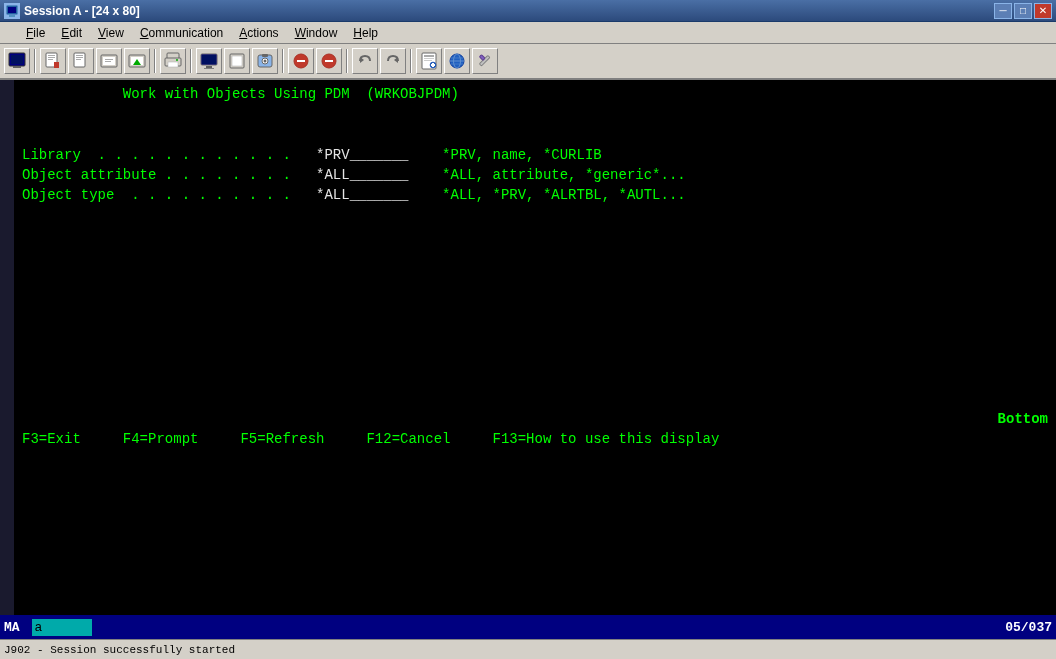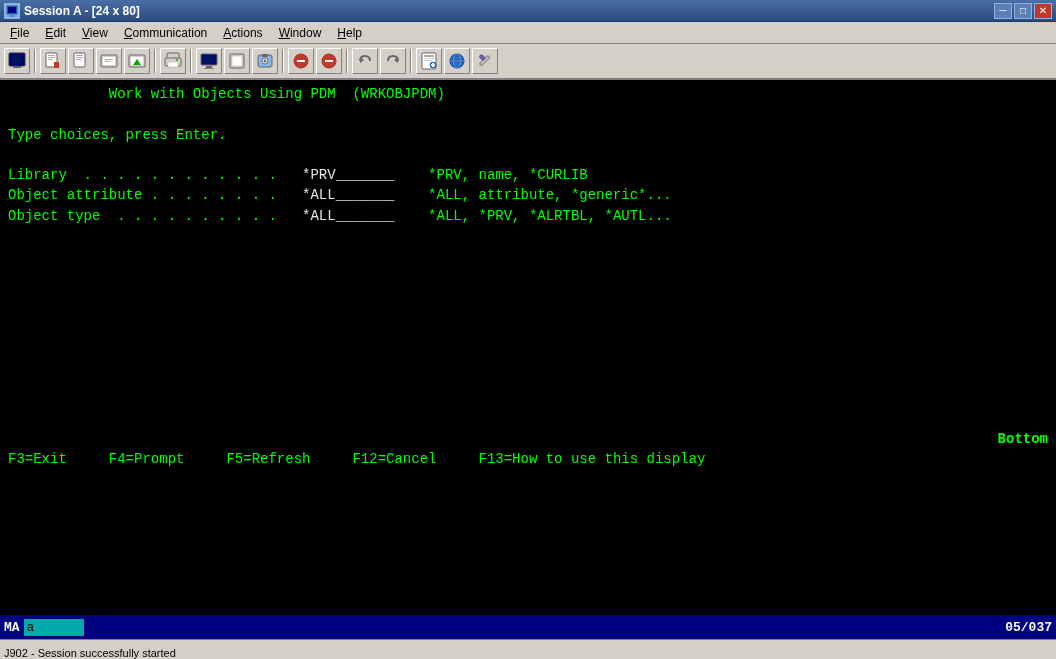--- a/index.html
+++ b/index.html
@@ -55,21 +55,21 @@
     .title-btn.close { background: #c0392b; }
     .title-btn.maximize { background: #5c7fb5; }
     .title-btn.minimize { background: #5c7fb5; }
 
     
     .menu-bar {
       height: 22px;
       background: #d4d0c8;
       display: flex;
       align-items: center;
-      padding: 0 2px;
+      padding: 0 18px;
       border-bottom: 1px solid #808080;
     }
     .menu-item {
       padding: 2px 8px;
       font-size: 12px;
       font-family: 'Segoe UI', Arial, sans-serif;
       color: #000;
       cursor: pointer;
     }
     .menu-item span { text-decoration: underline; }
@@ -108,54 +108,55 @@
     
     .terminal {
       background: #000000;
       color: #00ff00;
       font-family: 'Courier New', Courier, monospace;
       font-size: 14px;
       padding: 4px 8px;
       height: calc(659px - 22px - 22px - 36px - 20px - 24px);
       overflow: hidden;
       line-height: 1.45;
+      margin-left: 14px;
     }
     .terminal-line {
       white-space: pre;
       color: #00ff00;
     }
     .input-field {
       color: #e5e5e5;
       background: transparent;
     }
 
     
     .status-bar {
       height: 20px;
       background: #d4d0c8;
       display: flex;
-      align-items: flex-end;
+      align-items: center;
       border-top: 1px solid #808080;
       font-size: 11px;
-      font-family: Liberation Sans, sans-serif;
+      font-family: Liberation Mono, monospace;
     }
     .status-left {
       flex: 1;
       padding: 0 4px;
       color: #000;
     }
 
     
     .bottom-input {
       height: 24px;
       background: #000080;
       display: flex;
       align-items: center;
       padding: 0 4px;
-      gap: 4px;
+      gap: 12px;
     }
     .bottom-input-label {
       color: #ffffff;
       font-size: 13px;
       font-family: 'Courier New', Courier, monospace;
       font-weight: bold;
     }
     .bottom-input-field {
       background: #00aaaa;
       color: #000000;
@@ -328,21 +329,20 @@
     <svg width="18" height="18" viewBox="0 0 18 18">
       <rect x="3" y="7" width="12" height="3" rx="1" fill="#c0c0c0" stroke="#808080" stroke-width="1" transform="rotate(-45 9 9)"></rect>
       <rect x="8" y="2" width="3" height="5" rx="1" fill="#8060c0" stroke="#604090" stroke-width="1" transform="rotate(-45 9 9)"></rect>
     </svg>
   </div>
 </div>
 
 <div class="terminal">
   <div class="terminal-line">            Work with Objects Using PDM  (WRKOBJPDM)</div>
   <div class="terminal-line">&nbsp;</div>
-  <div class="terminal-line">Type choices, press Enter.</div>
   <div class="terminal-line">&nbsp;</div>
   <div class="terminal-line">Library  . . . . . . . . . . . .   <span class="input-field">*PRV_______</span>    *PRV, name, *CURLIB</div>
   <div class="terminal-line">Object attribute . . . . . . . .   <span class="input-field">*ALL_______</span>    *ALL, attribute, *generic*...</div>
   <div class="terminal-line">Object type  . . . . . . . . . .   <span class="input-field">*ALL_______</span>    *ALL, *PRV, *ALRTBL, *AUTL...</div>
   <div class="terminal-line">&nbsp;</div>
   <div class="terminal-line">&nbsp;</div>
   <div class="terminal-line">&nbsp;</div>
   <div class="terminal-line">&nbsp;</div>
   <div class="terminal-line">&nbsp;</div>
   <div class="terminal-line">&nbsp;</div>

